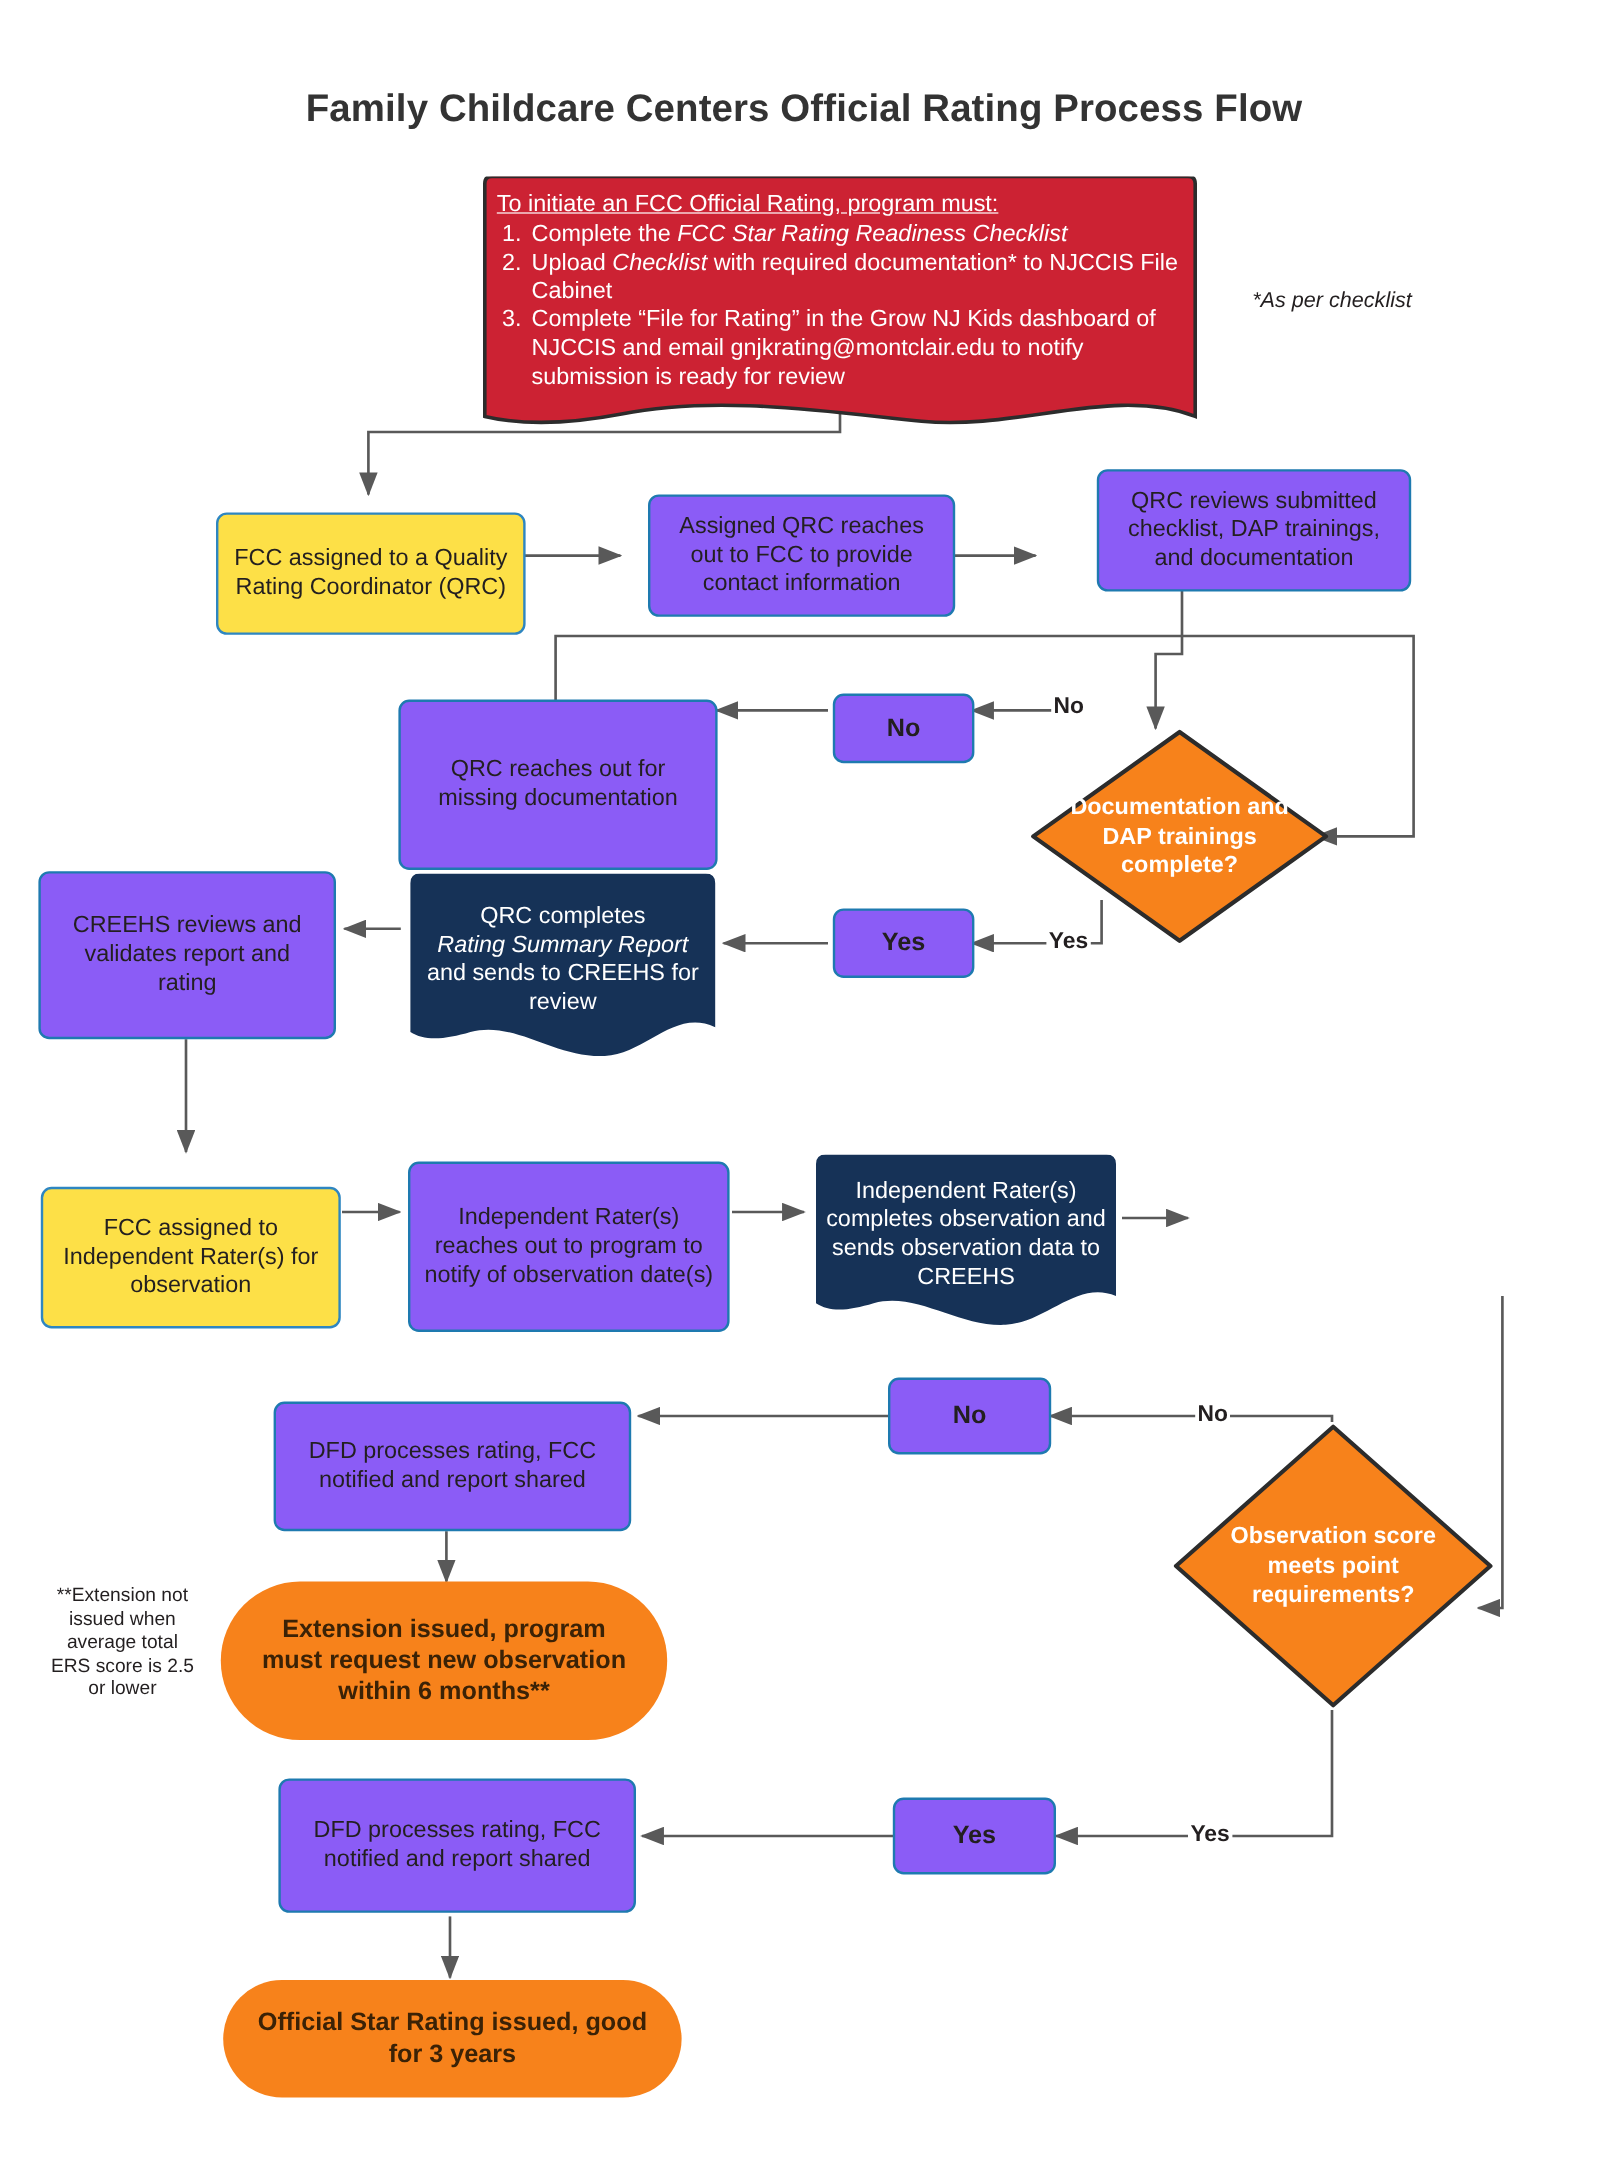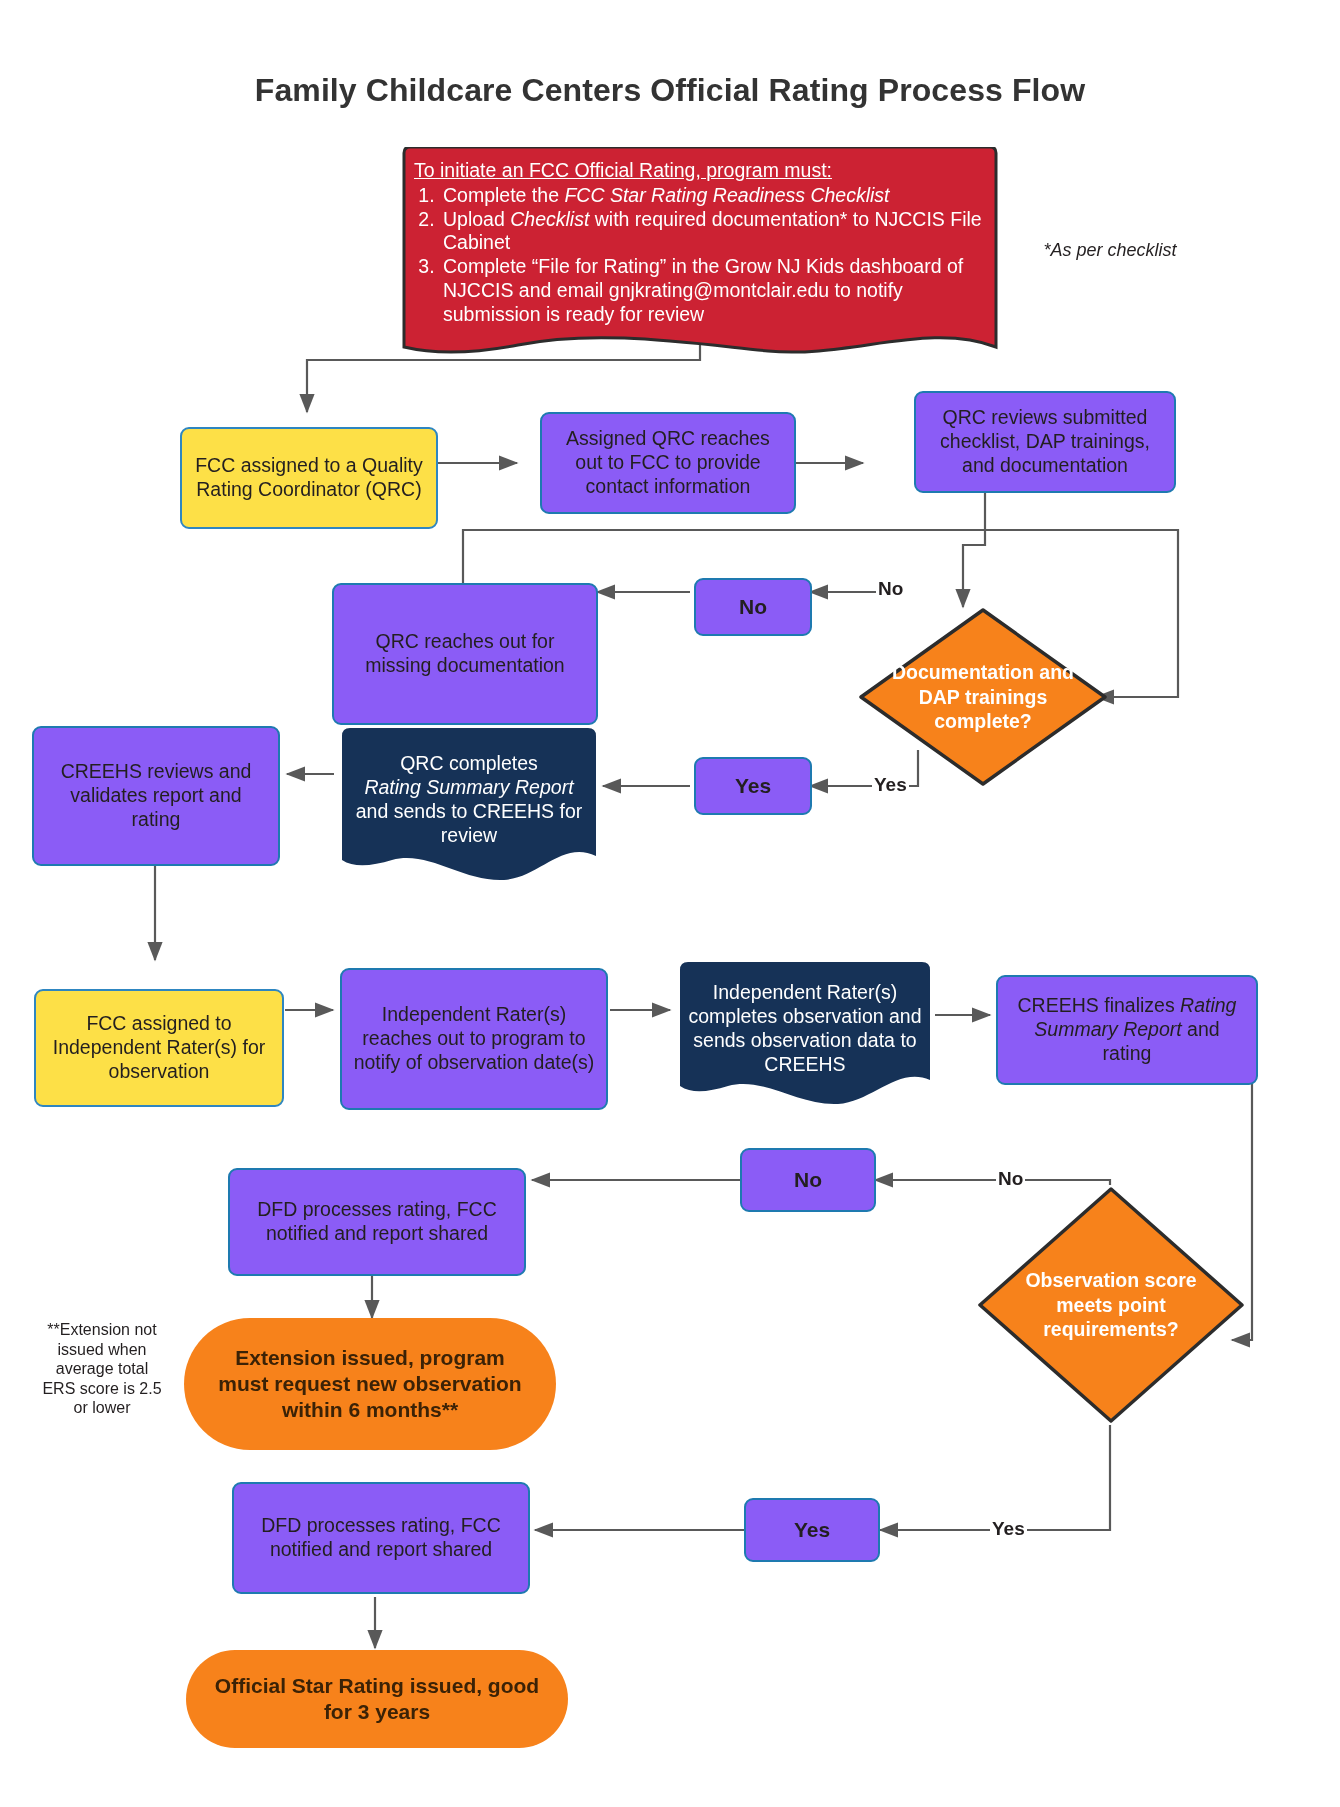--- a/index.html
+++ b/index.html
@@ -302,25 +302,20 @@
   <div class="node navy" style="left:672px; top:962px; width:266px; height:148px;">
     <svg class="shape" viewBox="0 0 266 148" preserveAspectRatio="none">
       <path d="M 8 8 Q 8 0 16 0 L 250 0 Q 258 0 258 8 L 258 118
                C 226 104, 200 140, 166 142
                C 126 144, 92 114, 56 124
                C 36 130, 20 132, 8 124 Z" fill="#163257"></path>
     </svg>
     <div class="navy-text" style="margin-top:-14px;">Independent Rater(s) completes observation and sends observation data to CREEHS</div>
   </div>
 
-  <div class="node proc" style="left:996px; top:975px; width:262px; height:110px;">
-    <span>
-      <span>CREEHS finalizes </span><i>Rating Summary Report</i><span> and rating</span>
-    </span>
-  </div>
 
   <div class="node proc" style="left:228px; top:1168px; width:298px; height:108px;">DFD processes rating, FCC notified and report shared</div>
 
   <div class="node proc small" style="left:740px; top:1148px; width:136px; height:64px;">No</div>
 
   <div class="edgelabel" style="left:996px; top:1168px;">No</div>
 
   <div class="diamond" style="left:976px; top:1185px; width:270px; height:240px;">
     <svg class="shape" viewBox="0 0 270 240" preserveAspectRatio="none">
       <path d="M 135 4 L 266 120 L 135 236 L 4 120 Z" fill="#f7821b" stroke="#2c2c2c" stroke-width="3.5" stroke-linejoin="round"></path>

